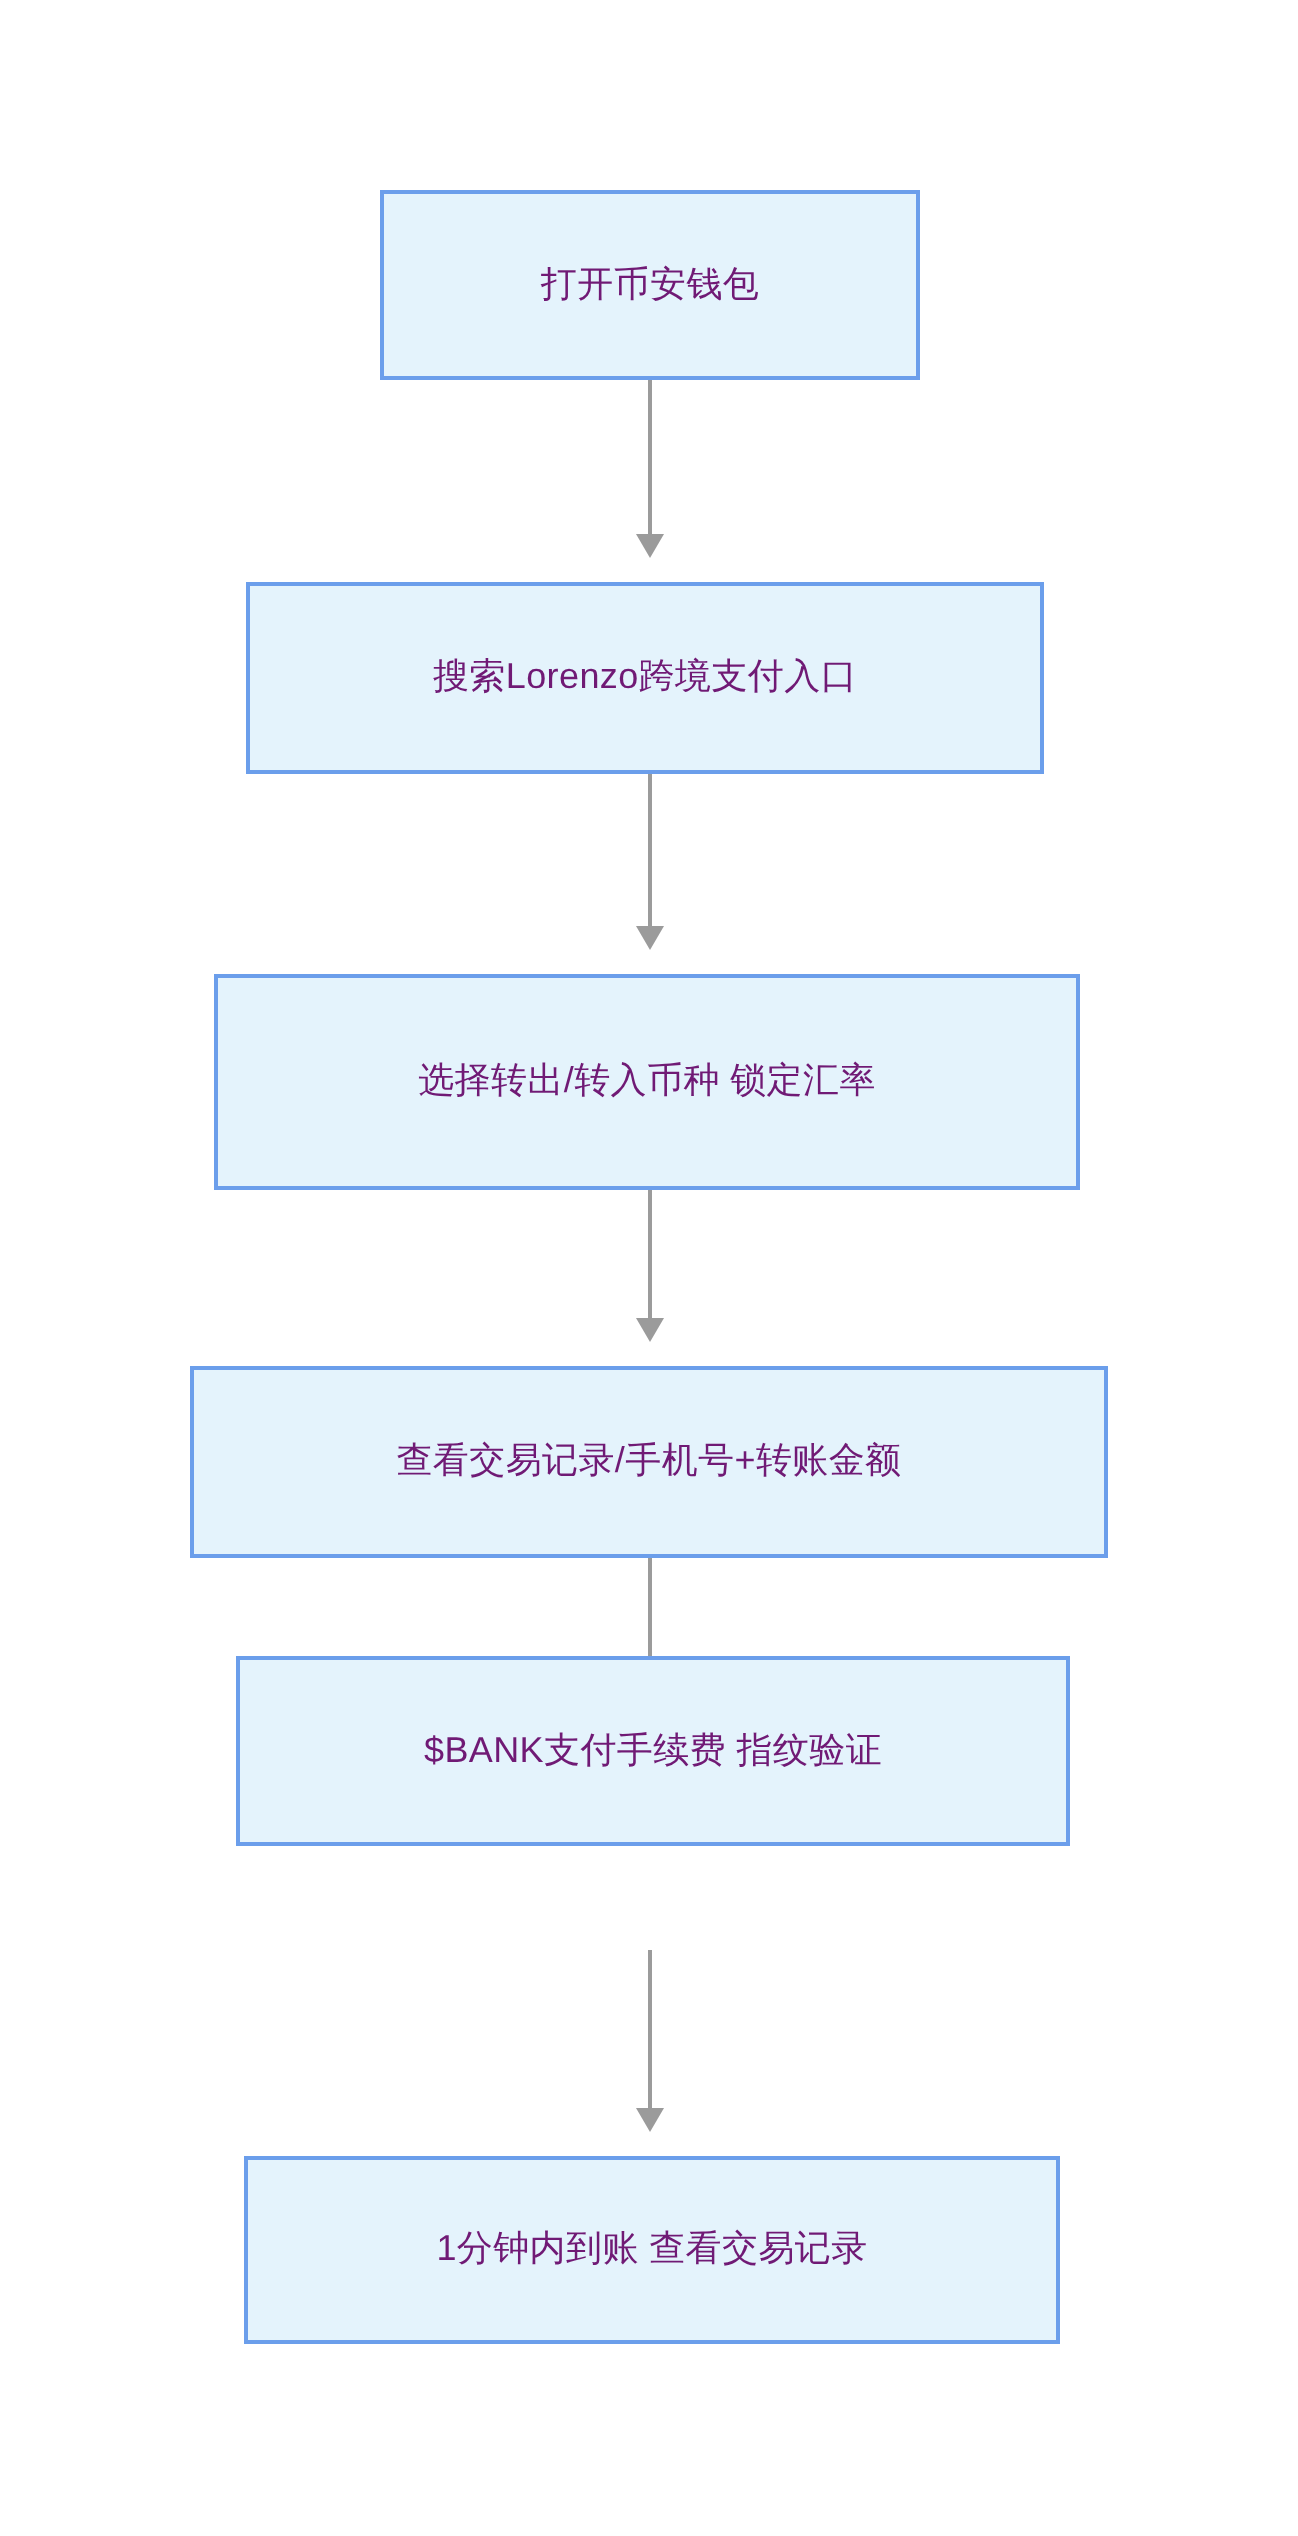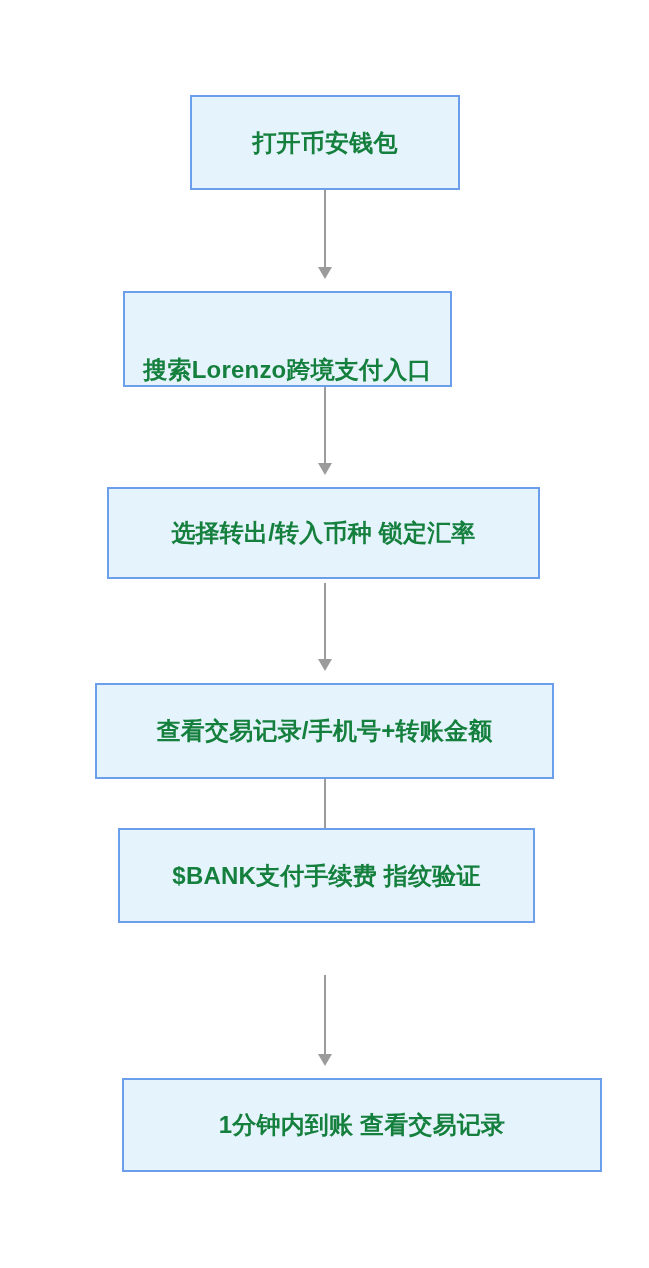--- a/index.html
+++ b/index.html
@@ -24,24 +24,24 @@
     position: absolute;
     box-sizing: border-box;
     background: #e4f3fc;
     border: 2px solid #6b9eeb;
     display: flex;
     align-items: center;
     justify-content: center;
     text-align: center;
   }
   .node-label {
-    font-size: 24px;
+    font-size: 18px;
     line-height: 1.3;
-    color: #15803d;
-    font-weight: 700;
+    color: #701a75;
+    font-weight: 400;
     letter-spacing: 0.2px;
     white-space: nowrap;
   }
   .connector {
     position: absolute;
     width: 2px;
     background: #9b9b9b;
     left: 50%;
     transform: translateX(-1px);
   }
@@ -73,33 +73,33 @@
   <div class="connector" id="conn-3" style="top: 779px; height: 77px; background: rgb(155, 155, 155);"></div>
   <div class="arrowhead" id="arrow-3" style="top: 856px; border-top-color: rgb(155, 155, 155);"></div>
 
   <div class="connector" id="conn-4" style="top: 975px; height: 79px; background: rgb(155, 155, 155);"></div>
   <div class="arrowhead" id="arrow-4" style="top: 1054px; border-top-color: rgb(155, 155, 155);"></div>
 
   <div class="node" id="node-0" style="left: 190px; top: 95px; width: 270px; height: 95px; background: rgb(228, 243, 252); border-color: rgb(107, 158, 235);">
     <span class="node-label">打开币安钱包</span>
   </div>
 
-  <div class="node" id="node-1" style="left: 123px; top: 291px; width: 329px; height: 96px; background: rgb(228, 243, 252); border-color: rgb(107, 158, 235); align-items: flex-end;">
+  <div class="node" id="node-1" style="left: 123px; top: 291px; width: 399px; height: 96px; background: rgb(228, 243, 252); border-color: rgb(107, 158, 235);">
     <span class="node-label">搜索Lorenzo跨境支付入口</span>
   </div>
 
-  <div class="node" id="node-2" style="left: 107px; top: 487px; width: 433px; height: 92px; background: rgb(228, 243, 252); border-color: rgb(107, 158, 235);">
+  <div class="node" id="node-2" style="left: 107px; top: 487px; width: 433px; height: 108px; background: rgb(228, 243, 252); border-color: rgb(107, 158, 235);">
     <span class="node-label">选择转出/转入币种 锁定汇率</span>
   </div>
 
   <div class="node" id="node-3" style="left: 95px; top: 683px; width: 459px; height: 96px; background: rgb(228, 243, 252); border-color: rgb(107, 158, 235);">
     <span class="node-label">查看交易记录/手机号+转账金额</span>
   </div>
 
   <div class="node" id="node-4" style="left: 118px; top: 828px; width: 417px; height: 95px; background: rgb(228, 243, 252); border-color: rgb(107, 158, 235);">
     <span class="node-label">$BANK支付手续费 指纹验证</span>
   </div>
 
-  <div class="node" id="node-5" style="left: 122px; top: 1078px; width: 480px; height: 94px; background: rgb(228, 243, 252); border-color: rgb(107, 158, 235);">
+  <div class="node" id="node-5" style="left: 122px; top: 1078px; width: 408px; height: 94px; background: rgb(228, 243, 252); border-color: rgb(107, 158, 235);">
     <span class="node-label">1分钟内到账 查看交易记录</span>
   </div>
 
 </div>
 
 </body></html>

